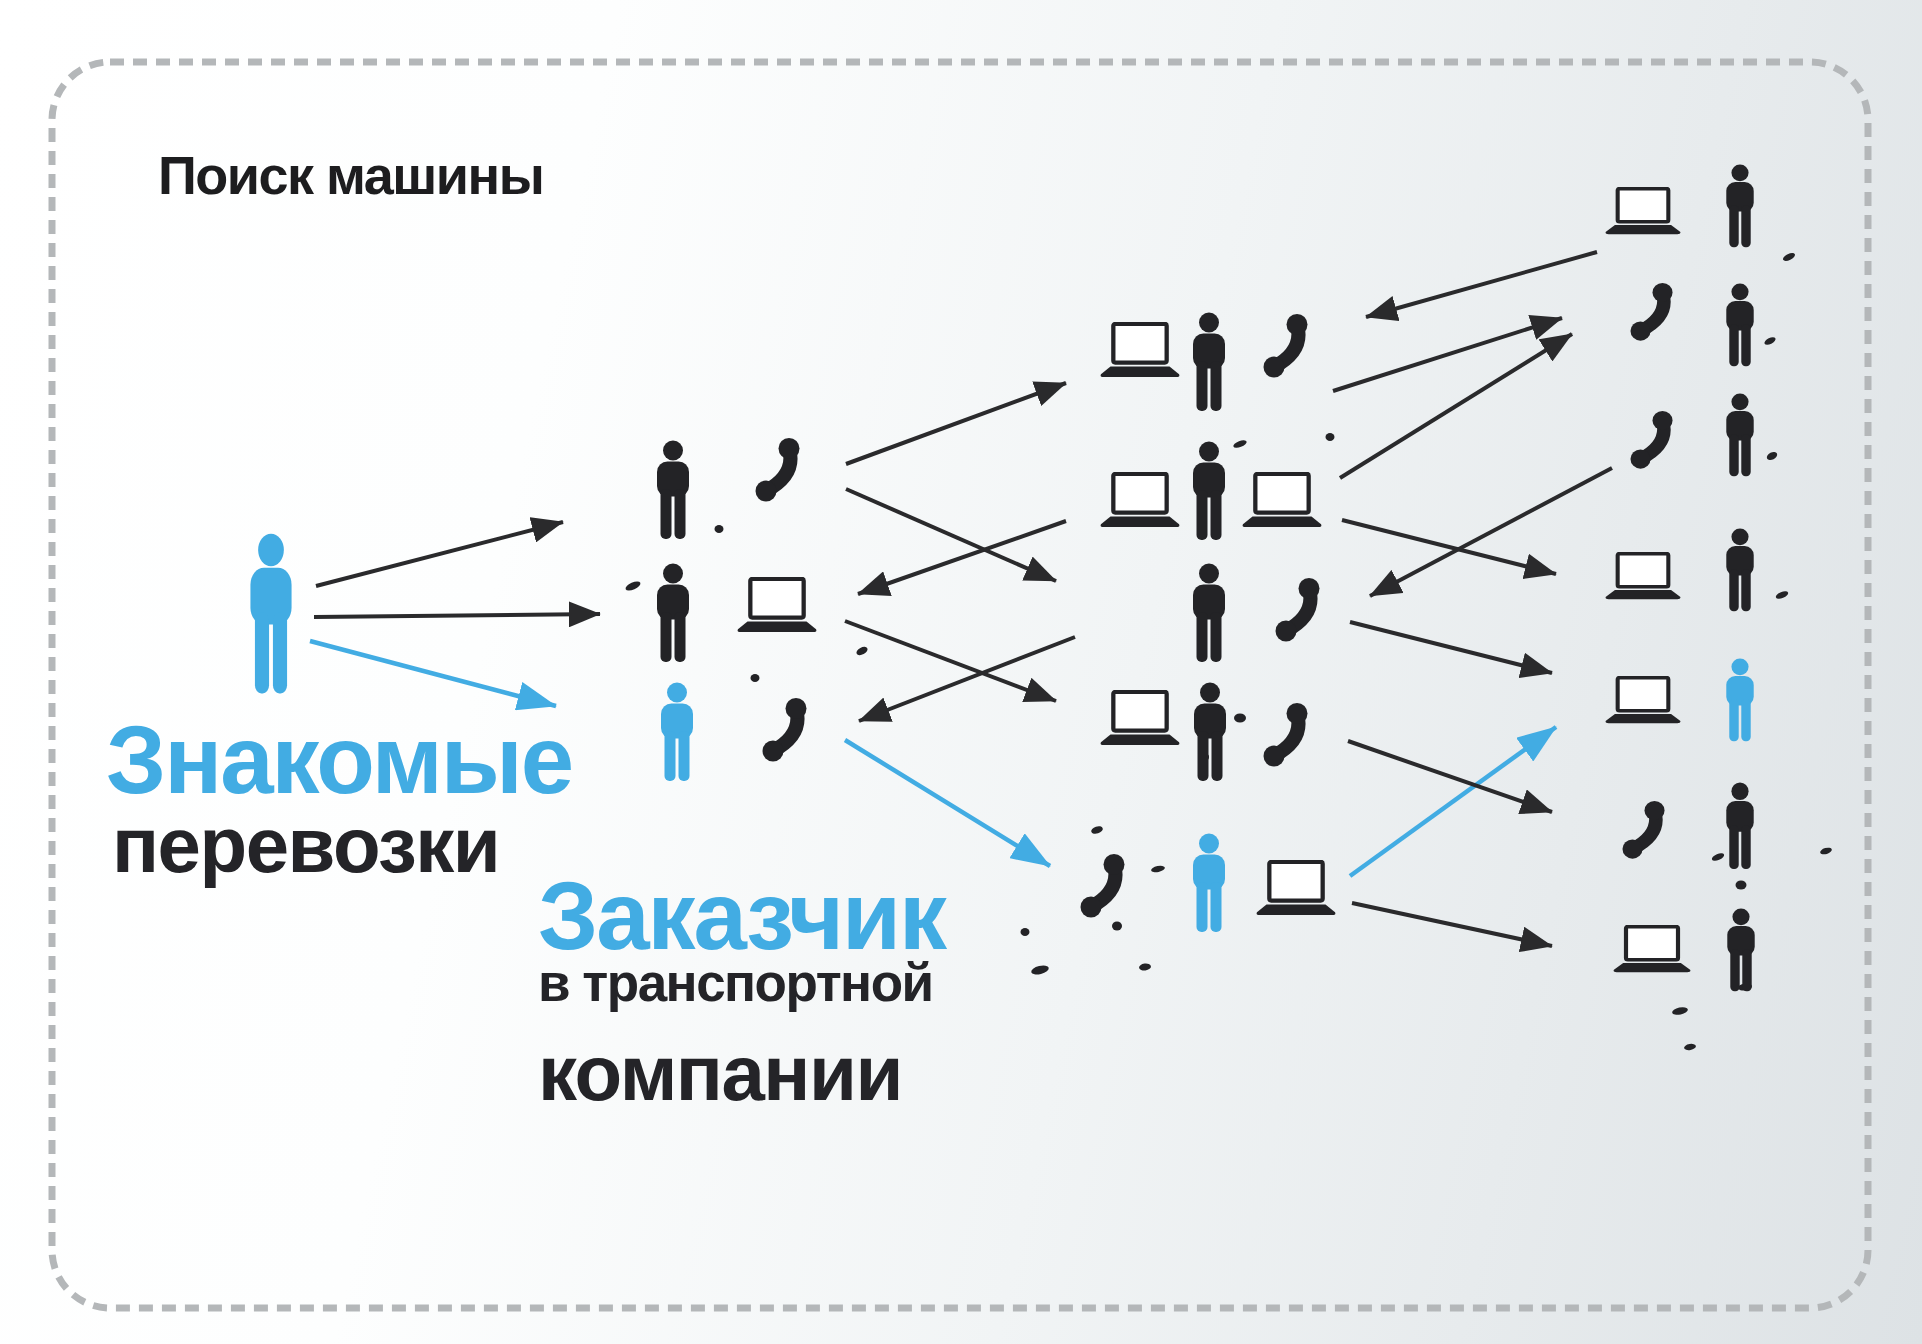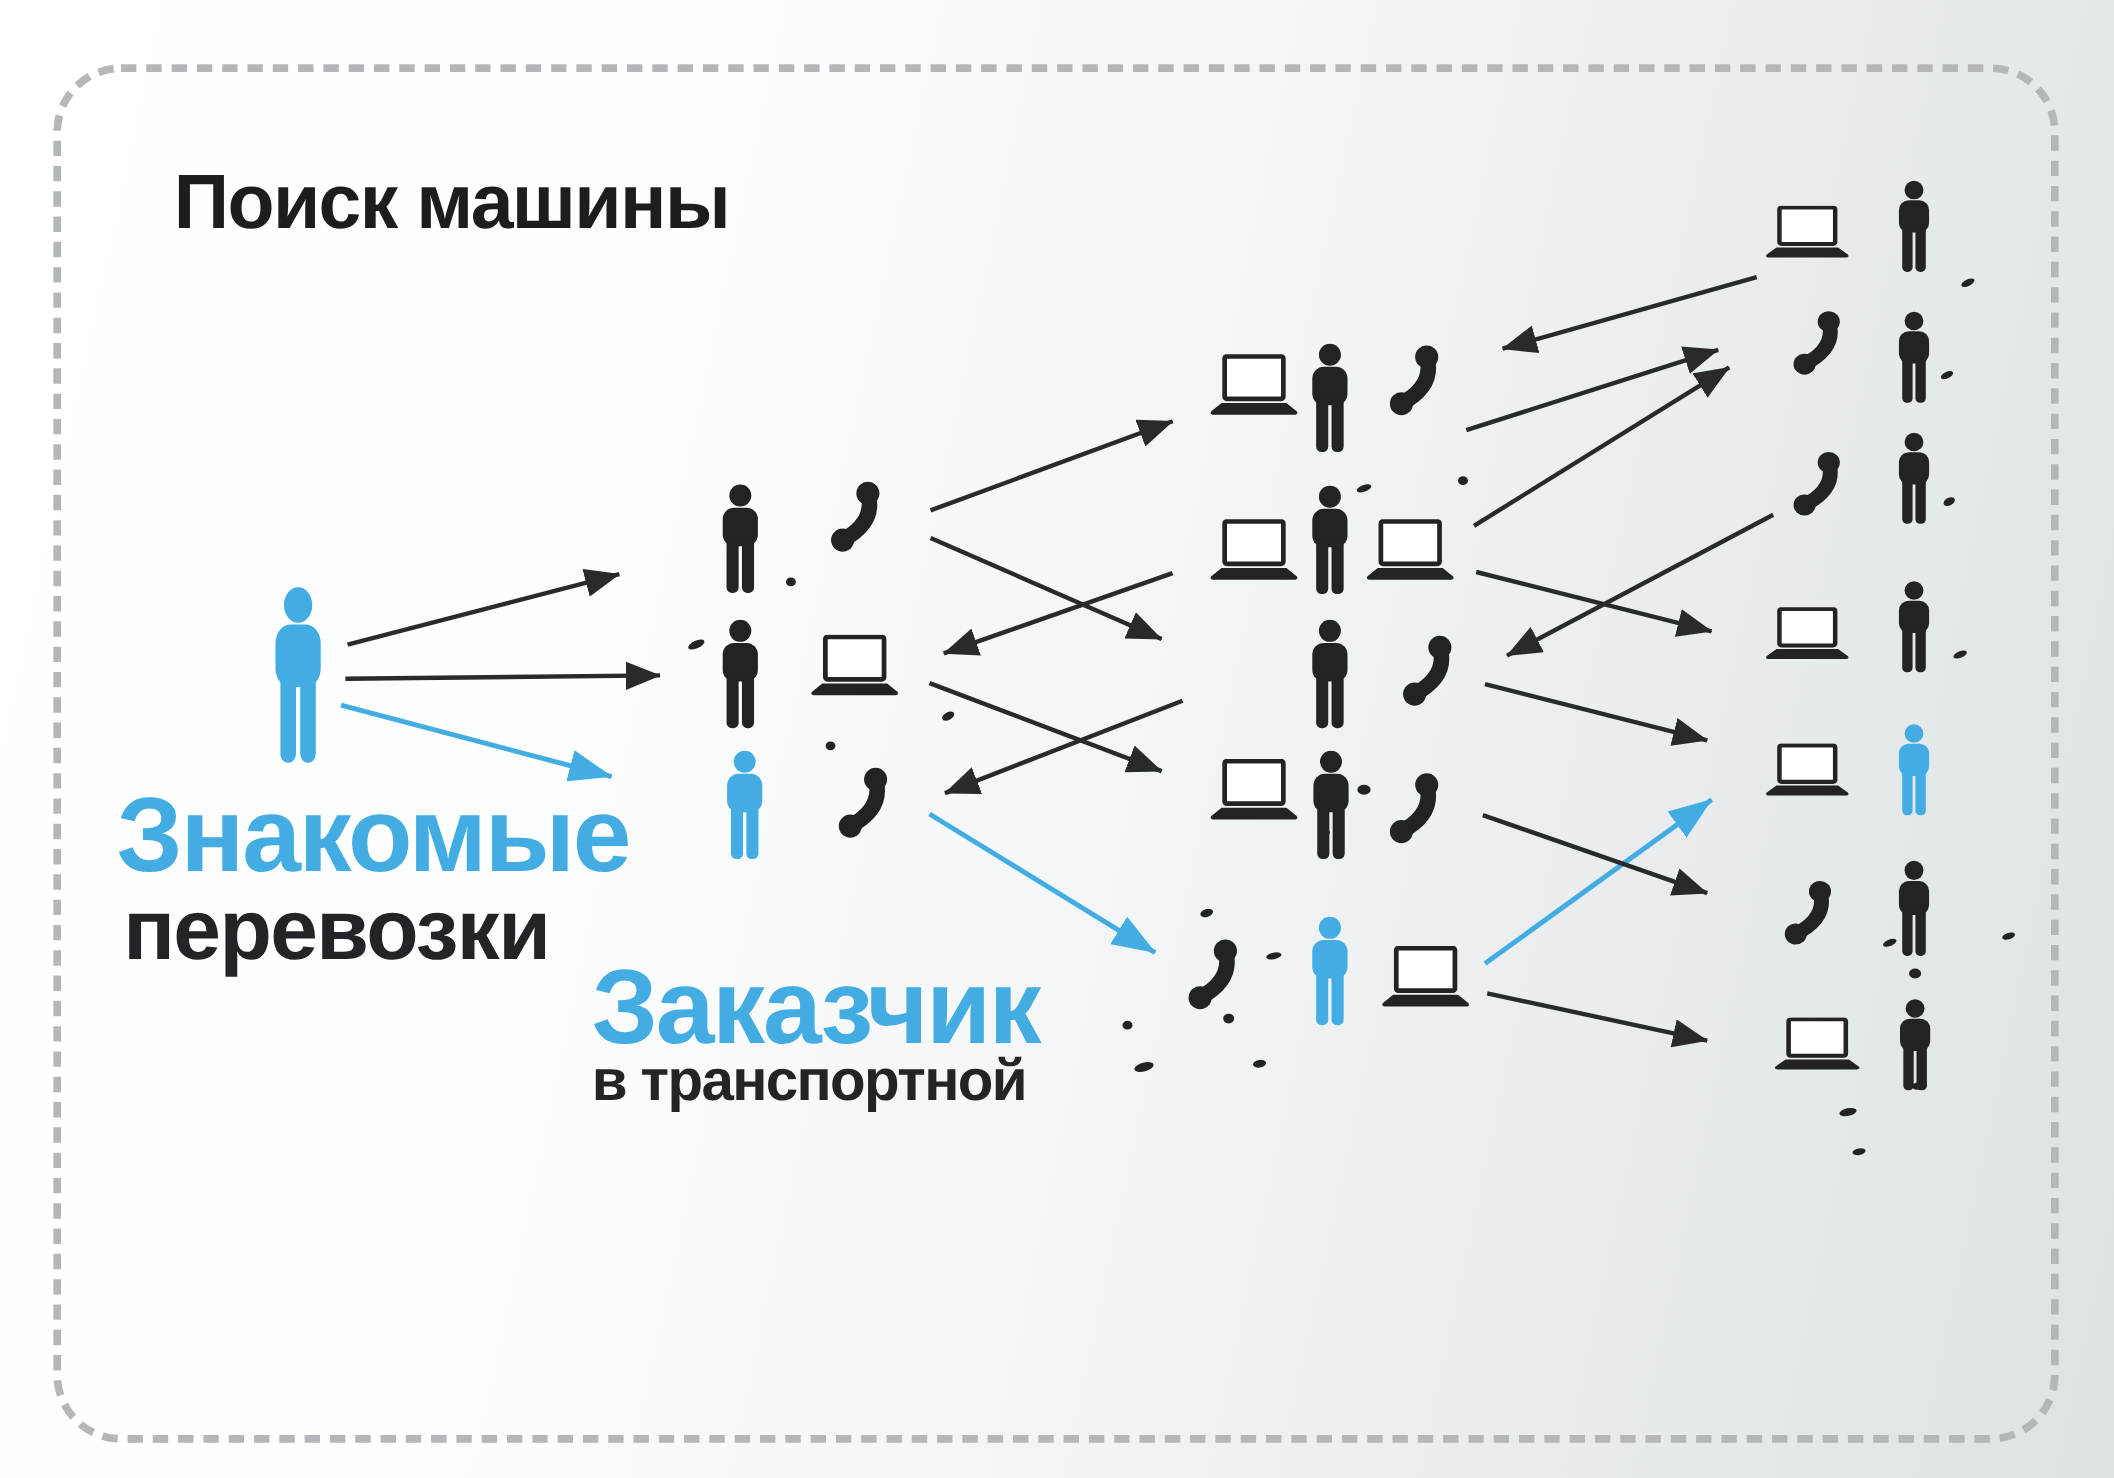--- a/index.html
+++ b/index.html
@@ -8,21 +8,21 @@
     background:#ffffff;
   }
   .stage{
     position:relative;
     width:1922px;height:1344px;
     overflow:hidden;
     background:linear-gradient(102deg,#ffffff 0%,#fdfefe 28%,#f1f4f5 58%,#dde2e5 100%);
   }
   svg.diagram{position:absolute;left:0;top:0;}
   .lbl{position:absolute;font-weight:700;line-height:1;white-space:nowrap;}
-  .title{left:158px;top:148px;font-size:70px;letter-spacing:-1.5px;color:#1d1d1f;}
+  .title{left:158px;top:148px;font-size:54px;letter-spacing:-1.5px;color:#1d1d1f;}
   .cust1{left:106px;top:712px;font-size:96px;letter-spacing:-2px;}
   .cust2{left:112px;top:806px;font-size:78px;letter-spacing:-1.5px;color:#242428;}
   .known1{left:538px;top:868px;font-size:96px;letter-spacing:-2px;}
   .known2{left:538px;top:956px;font-size:53px;letter-spacing:-1.5px;color:#242428;}
   .known3{left:538px;top:1034px;font-size:78px;letter-spacing:-1.5px;color:#242428;}
   .blue-text{color:#42ace3;}
 </style>
 </head>
 <body>
 
@@ -171,13 +171,14 @@
       </g>
   </svg>
 
   <div class="lbl title">Поиск машины</div>
 
   <div class="lbl cust1 blue-text" style="color: rgb(66, 172, 227);">Знакомые</div>
   <div class="lbl cust2">перевозки</div>
 
   <div class="lbl known1 blue-text" style="color: rgb(66, 172, 227);">Заказчик</div>
   <div class="lbl known2">в транспортной</div>
+  <div class="lbl known3">компании</div>
 </div>
 
 </body></html>

